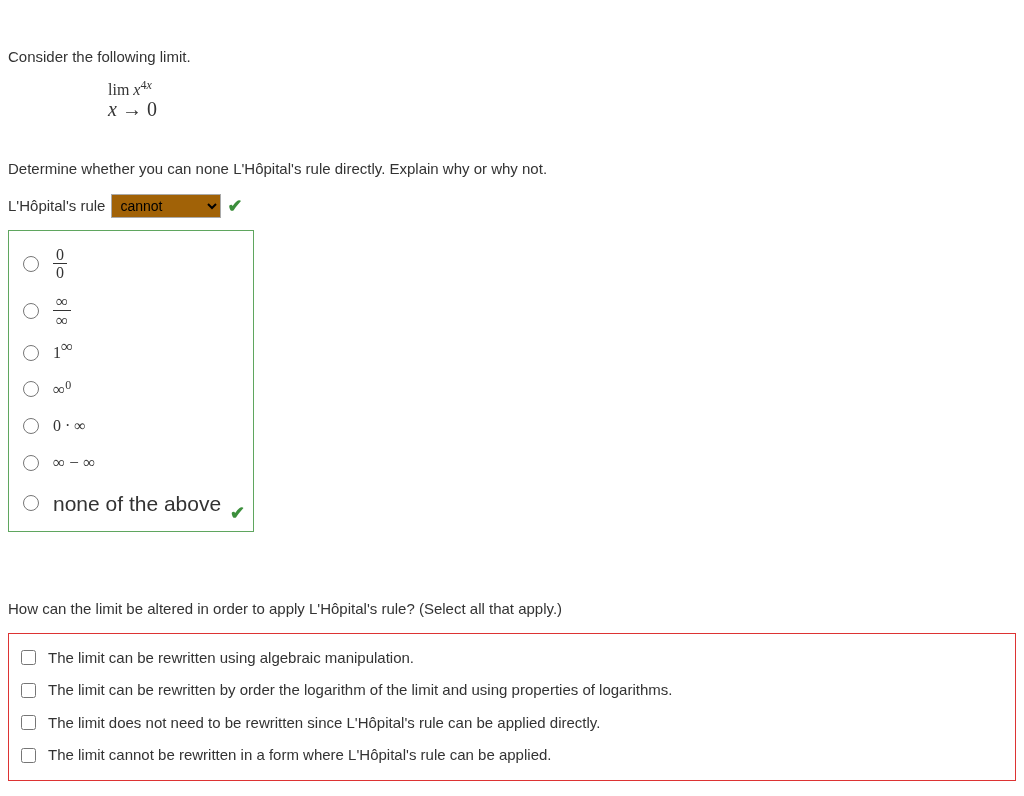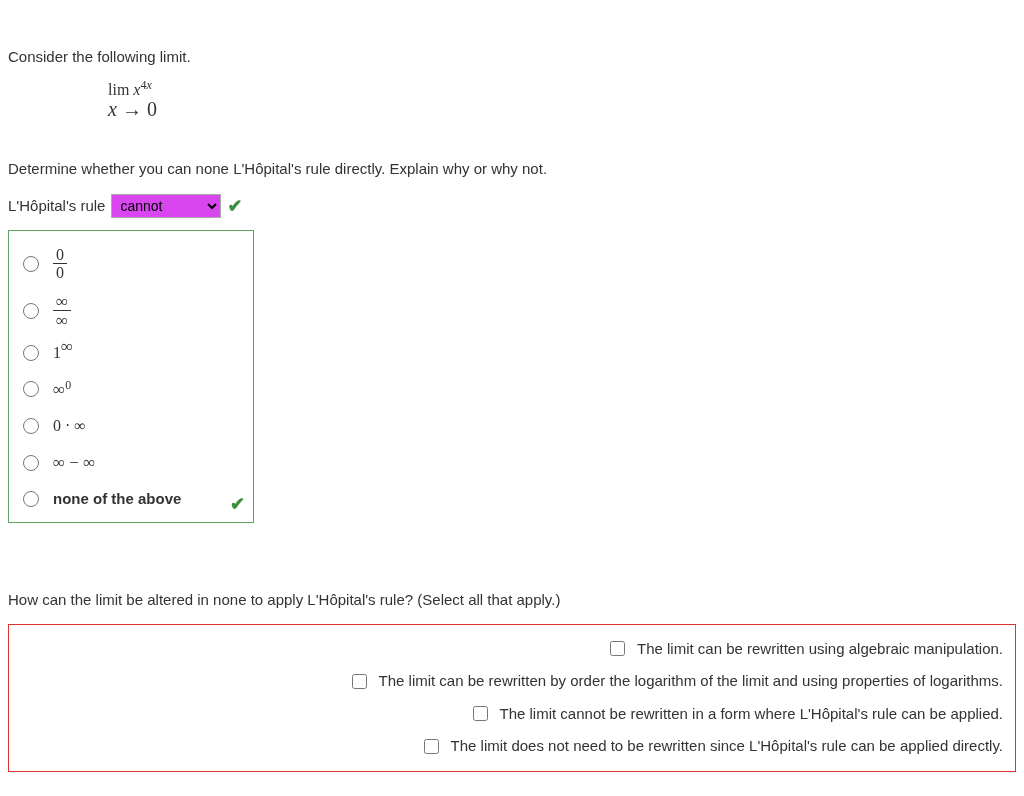--- a/index.html
+++ b/index.html
@@ -38,21 +38,21 @@
     align-items: center;
     flex-wrap: wrap;
     gap: 6px;
     margin-bottom: 10px;
   }
   select {
     font-family: inherit;
     font-size: 14px;
     padding: 2px 4px;
     border: 1px solid #aaa;
-    background: #d946ef;
+    background: #a16207;
     min-width: 110px;
   }
   .check-icon {
     color: #3c8f3c;
     font-size: 18px;
     font-weight: bold;
   }
   .radio-box {
     border: 1px solid #5fa65f;
     padding: 10px 8px 6px 8px;
@@ -84,42 +84,40 @@
   }
   .frac .num {
     padding: 0 3px;
   }
   .frac .den {
     border-top: 1px solid #333;
     padding: 1px 3px 0 3px;
   }
   .none-label {
     font-family: Verdana, Geneva, sans-serif;
-    font-size: 15px;
-    font-weight: bold;
+    font-size: 21px;
   }
   .box-check {
     position: absolute;
     bottom: 4px;
     right: 8px;
     color: #3c8f3c;
     font-size: 18px;
     font-weight: bold;
   }
   .checkbox-container {
     border: 1px solid #dd3333;
     padding: 8px 8px;
     margin-top: 8px;
   }
   .checkbox-row {
     display: flex;
     align-items: center;
     gap: 12px;
     padding: 5px 4px;
-    justify-content: flex-end;
   }
   .checkbox-row input[type=checkbox] {
     width: 15px;
     height: 15px;
     margin: 0;
   }
   .inf {
     font-size: 17px;
   }
 </style>
@@ -189,35 +187,35 @@
   </label>
 
   <label class="radio-row">
     <input type="radio" name="form" style="">
     <span class="none-label">none of the above</span>
   </label>
 
   <span class="box-check">✔</span>
 </div>
 
-<div class="question-text">How can the limit be altered in none to apply L'Hôpital's rule? (Select all that apply.)</div>
+<div class="question-text">How can the limit be altered in order to apply L'Hôpital's rule? (Select all that apply.)</div>
 
 <div class="checkbox-container">
   <label class="checkbox-row">
     <input type="checkbox" style="">
     <span>The limit can be rewritten using algebraic manipulation.</span>
   </label>
   <label class="checkbox-row">
     <input type="checkbox" style="">
     <span>The limit can be rewritten by order the logarithm of the limit and using properties of logarithms.</span>
   </label>
   <label class="checkbox-row">
     <input type="checkbox" style="">
+    <span>The limit does not need to be rewritten since L'Hôpital's rule can be applied directly.</span>
+  </label>
+  <label class="checkbox-row">
+    <input type="checkbox" style="">
     <span>The limit cannot be rewritten in a form where L'Hôpital's rule can be applied.</span>
   </label>
-  <label class="checkbox-row">
-    <input type="checkbox" style="">
-    <span>The limit does not need to be rewritten since L'Hôpital's rule can be applied directly.</span>
-  </label>
 </div>
 
 
 
 
 </body></html>

